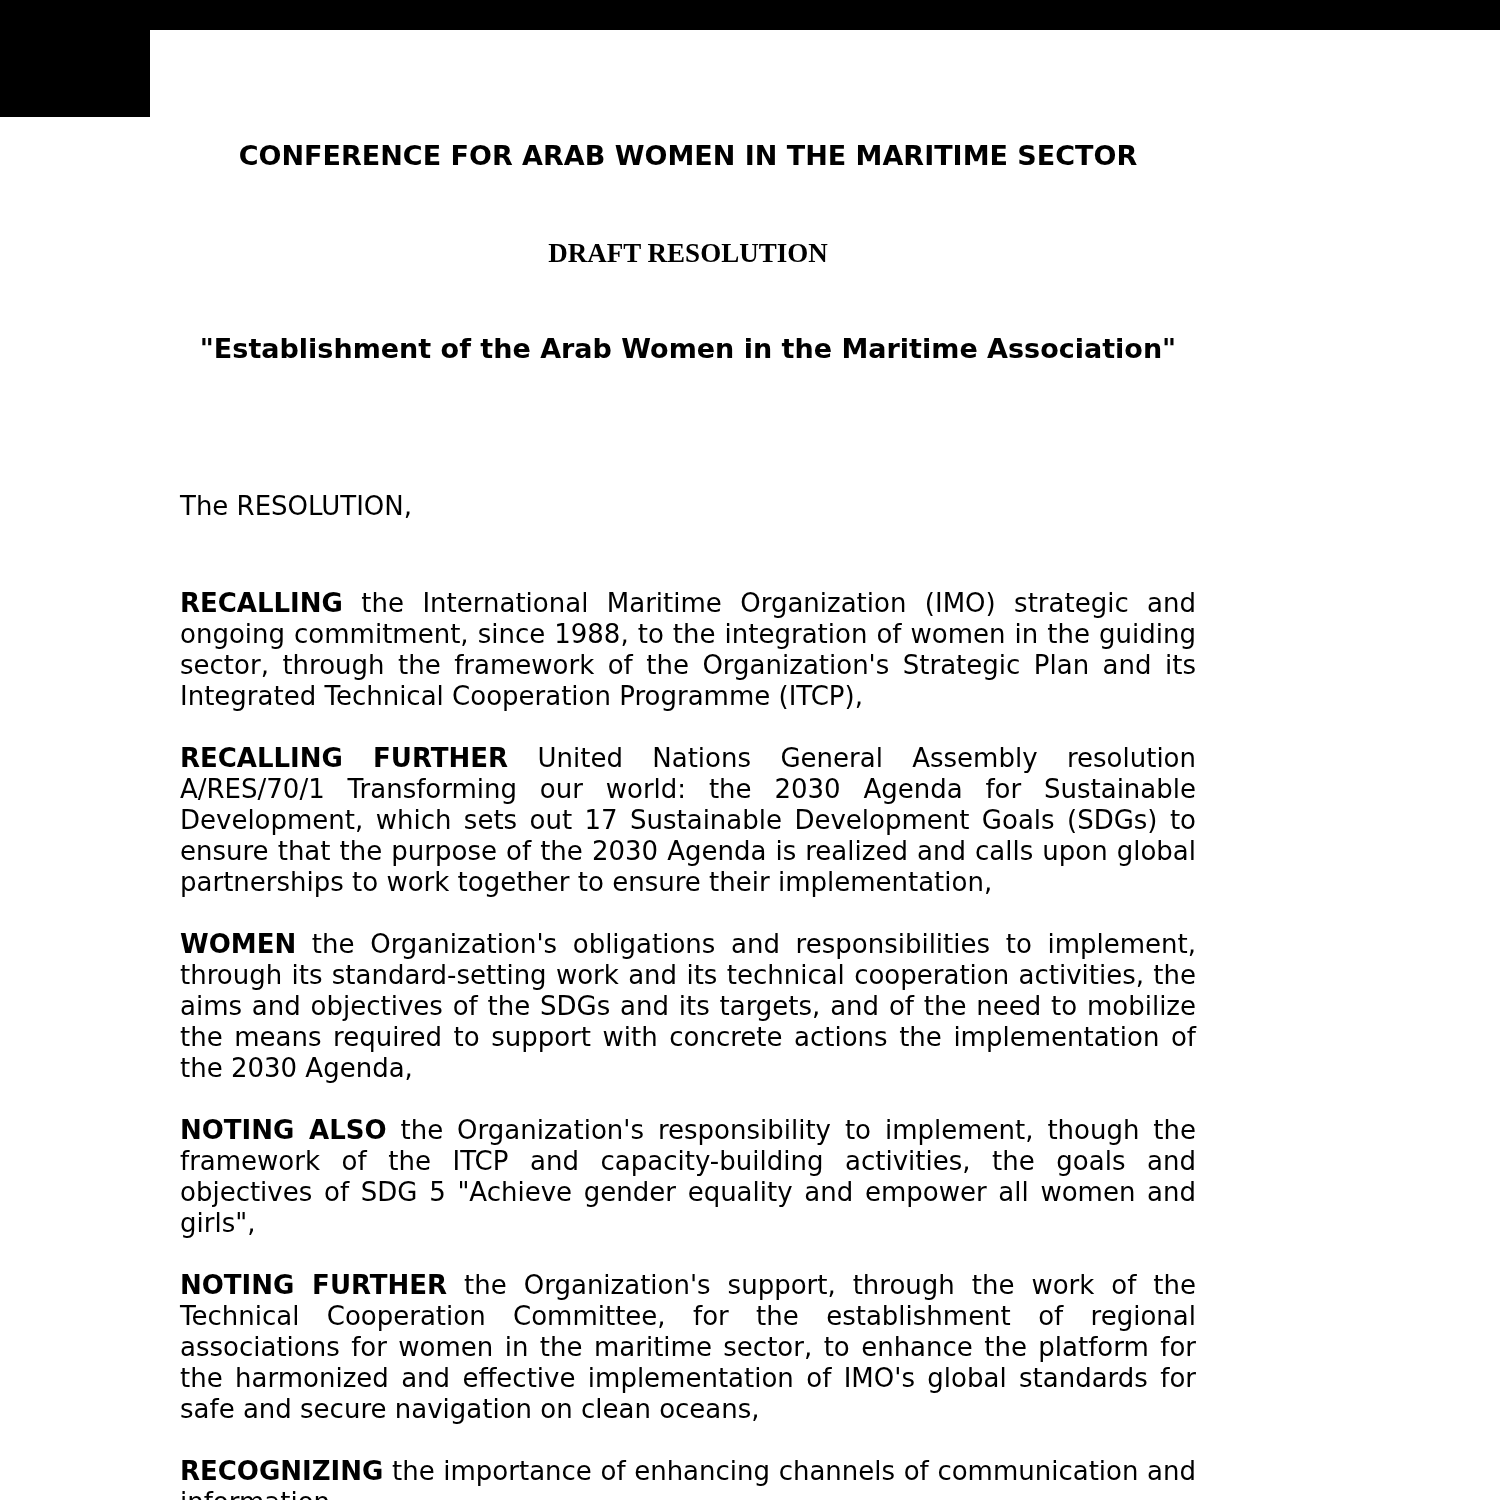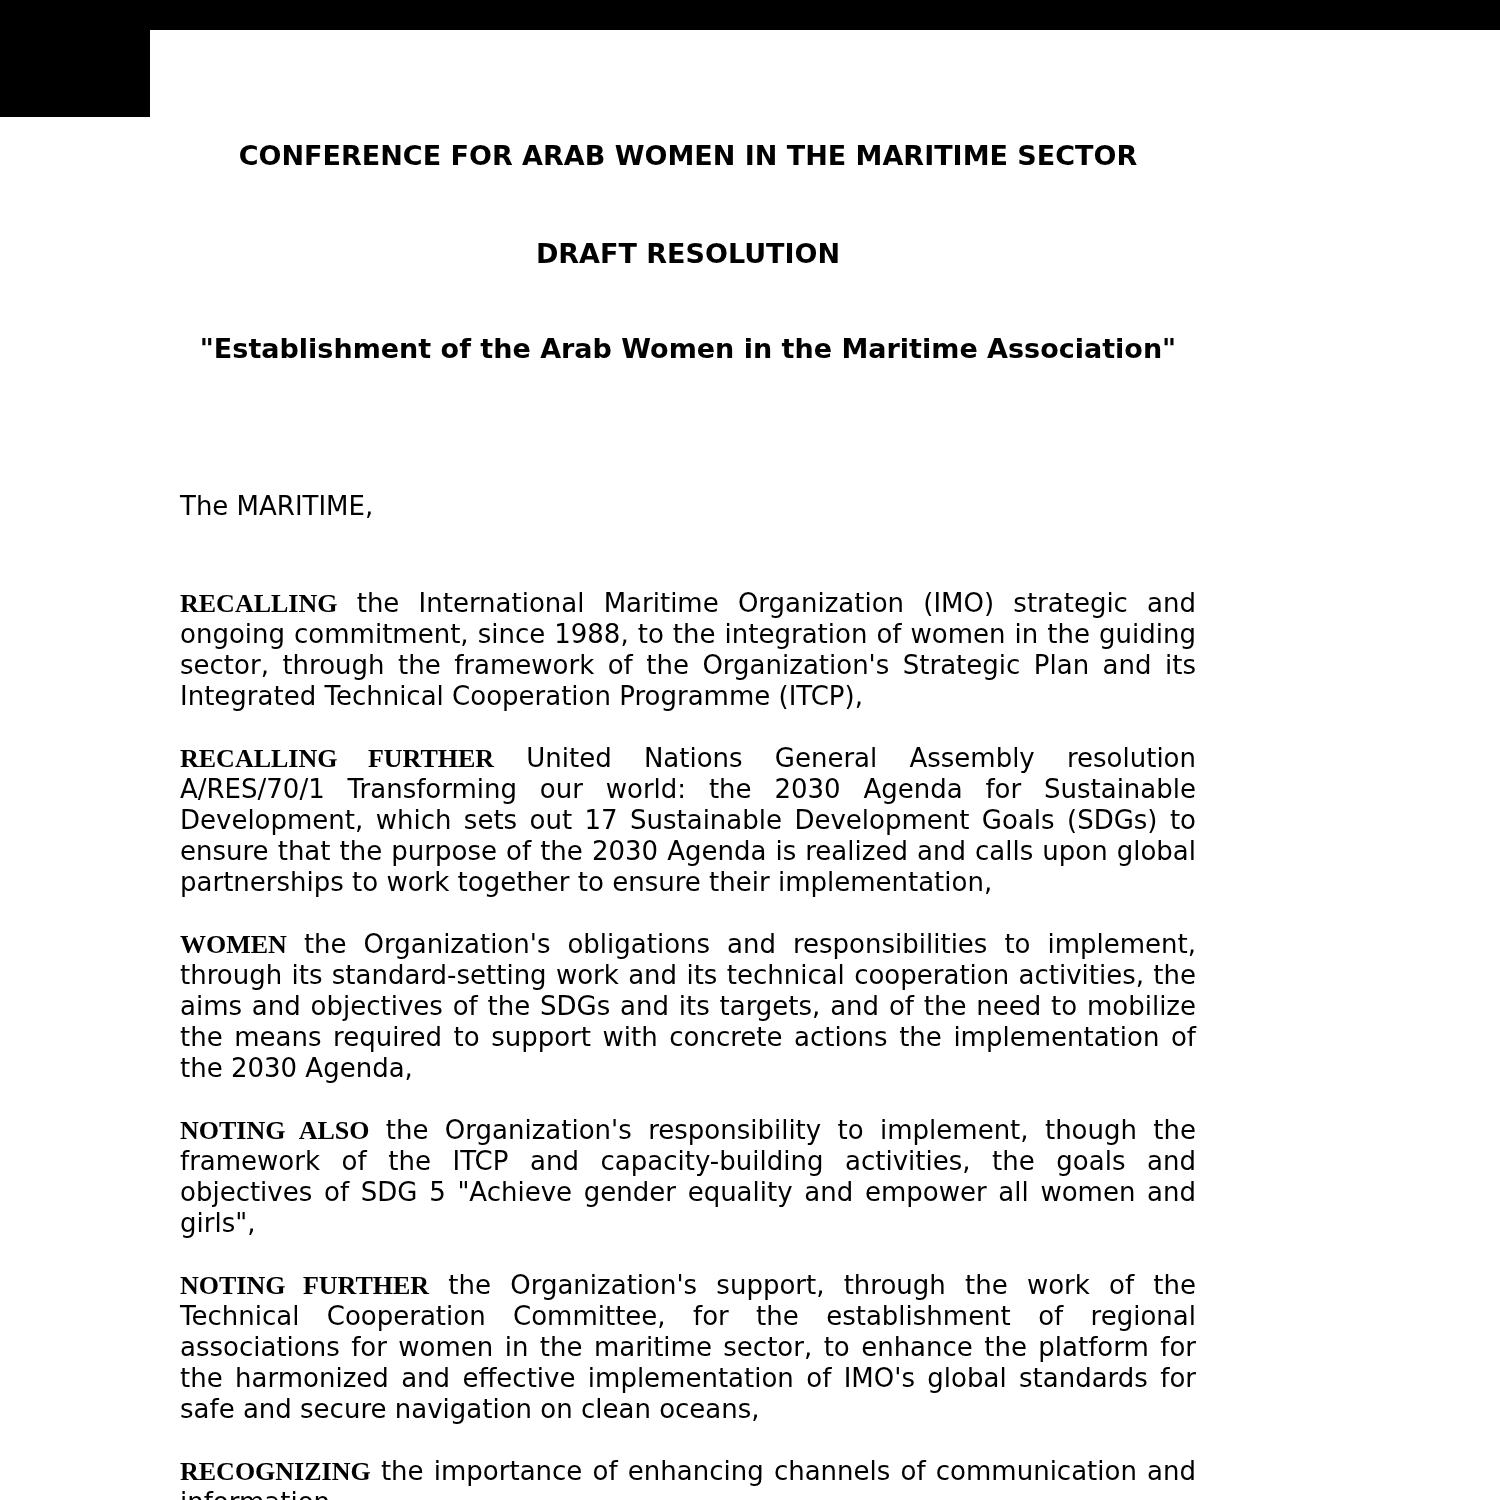--- a/index.html
+++ b/index.html
@@ -40,53 +40,53 @@
     font-size: 26px;
     line-height: 31px;
   }
 
   .doc-title {
     text-align: center;
     font-weight: bold;
     font-size: 27px;
     line-height: 31px;
   }
-  .doc-title.draft   { margin-top: 67px; }
+  .doc-title.draft   { margin-top: 67px; font-family: Liberation Serif, serif; }
   .doc-title.subject { margin-top: 64px; }
 
   .salutation {
     margin-top: 127px;
     text-align: left;
   }
 
   .body-paragraphs { margin-top: 66px; }
 
   .para {
     text-align: justify;
     margin-bottom: 31px;
   }
-  .para .lead { font-weight: bold; font-family: Liberation Serif, serif; }
+  .para .lead { font-weight: bold; }
 </style>
 </head>
 <body>
 
 <div class="canvas">
 
   <div class="top-bar"></div>
   <div class="corner-block"></div>
 
   <div class="page-content">
 
     <div class="doc-title conference">CONFERENCE FOR ARAB WOMEN IN THE MARITIME SECTOR</div>
 
     <div class="doc-title draft">DRAFT RESOLUTION</div>
 
     <div class="doc-title subject">"Establishment of the Arab Women in the Maritime Association"</div>
 
-    <div class="salutation">The MARITIME,</div>
+    <div class="salutation">The RESOLUTION,</div>
 
     <div class="body-paragraphs">
 
       <p class="para"><span class="lead">RECALLING</span> <span>the International Maritime Organization (IMO) strategic and ongoing commitment, since 1988, to the integration of women in the guiding sector, through the framework of the Organization's Strategic Plan and its Integrated Technical Cooperation Programme (ITCP),</span></p>
 
 
       <p class="para"><span class="lead">RECALLING FURTHER</span> <span>United Nations General Assembly resolution A/RES/70/1 Transforming our world: the 2030 Agenda for Sustainable Development, which sets out 17 Sustainable Development Goals (SDGs) to ensure that the purpose of the 2030 Agenda is realized and calls upon global partnerships to work together to ensure their implementation,</span></p>
 
       <p class="para"><span class="lead">WOMEN</span> <span>the Organization's obligations and responsibilities to implement, through its standard-setting work and its technical cooperation activities, the aims and objectives of the SDGs and its targets, and of the need to mobilize the means required to support with concrete actions the implementation of the 2030 Agenda,</span></p>
 

